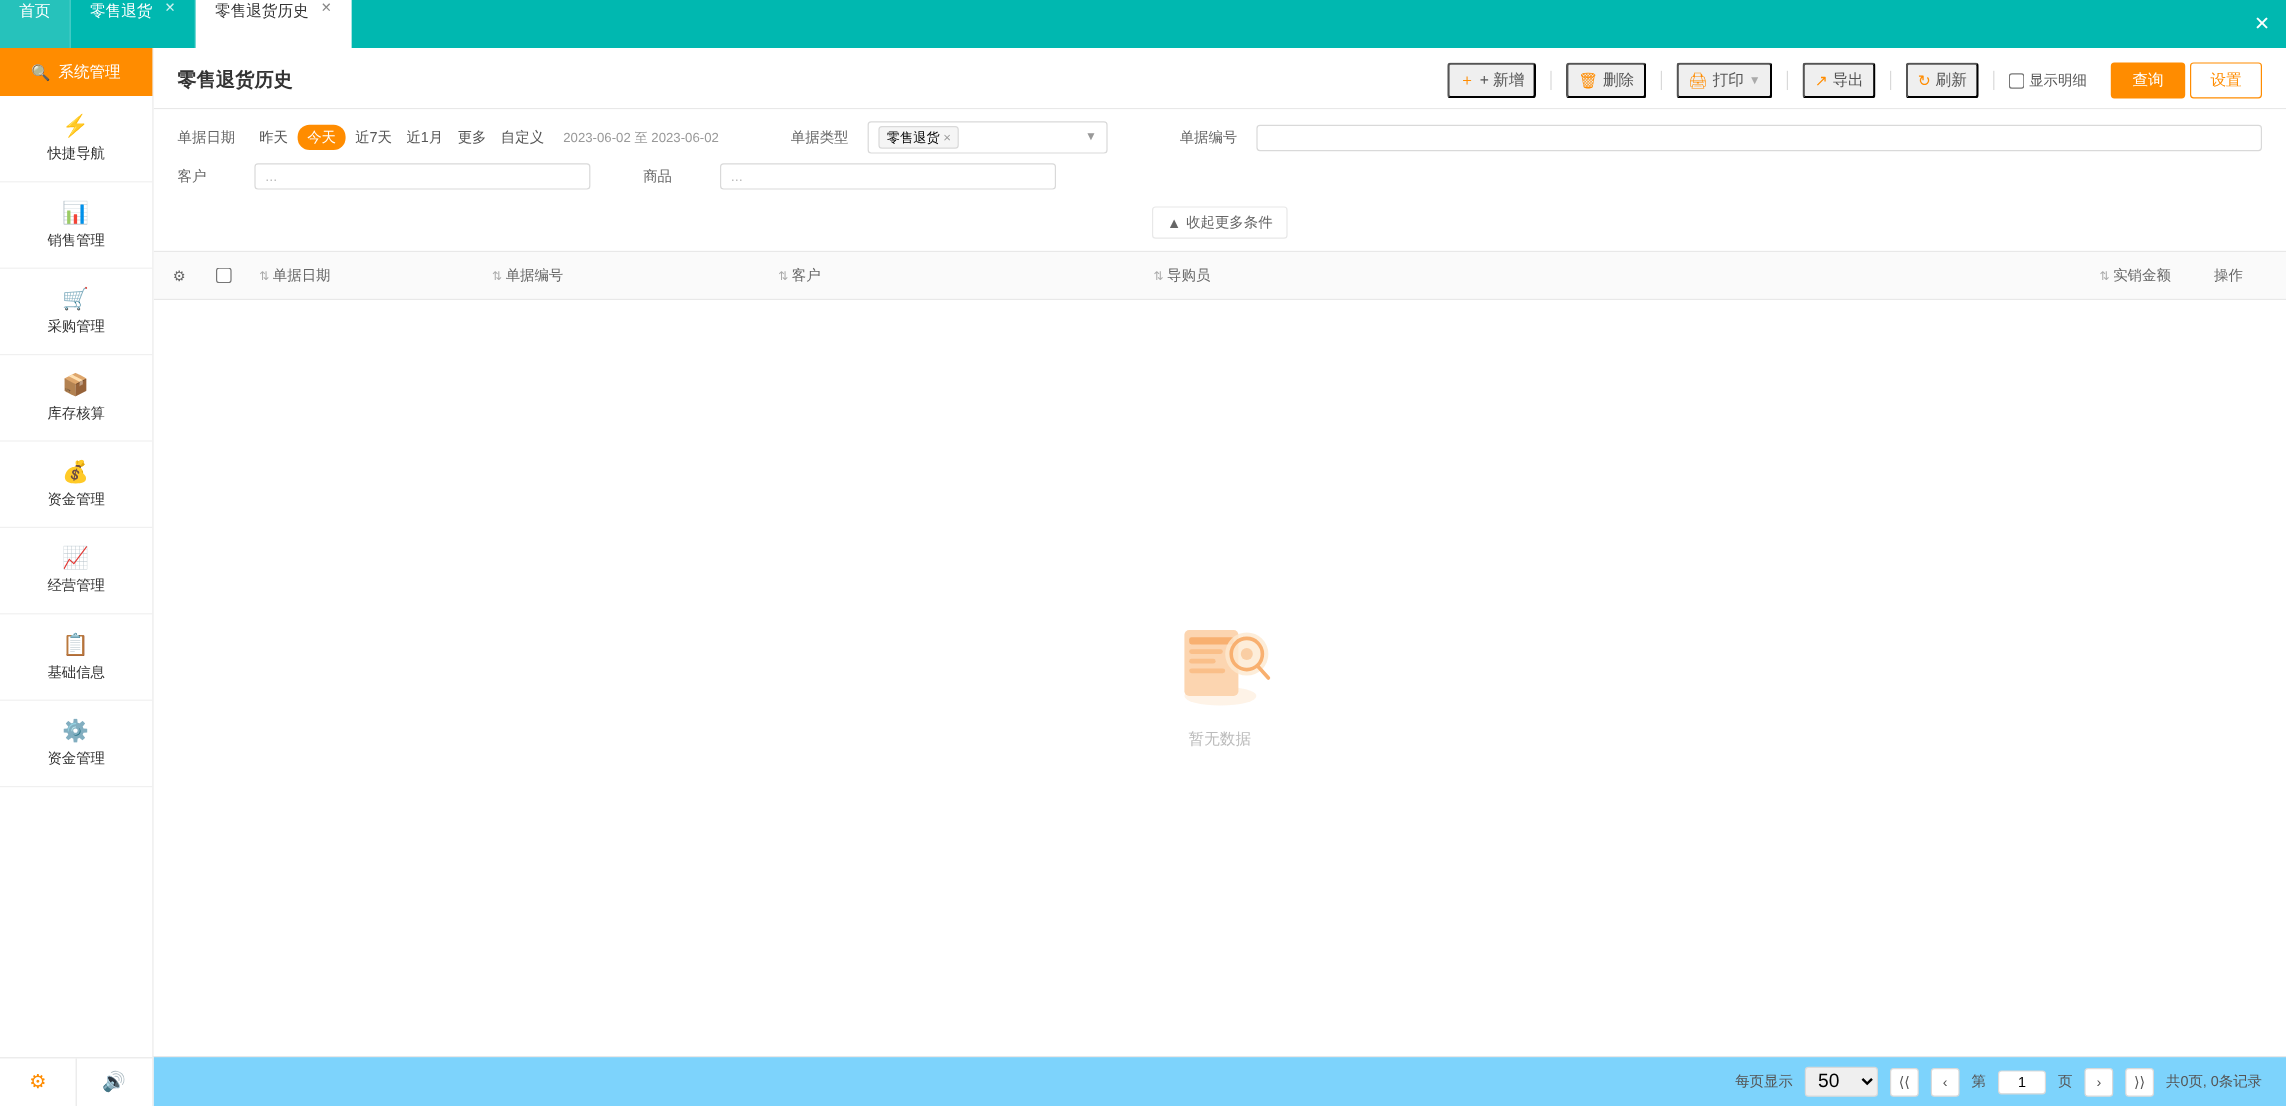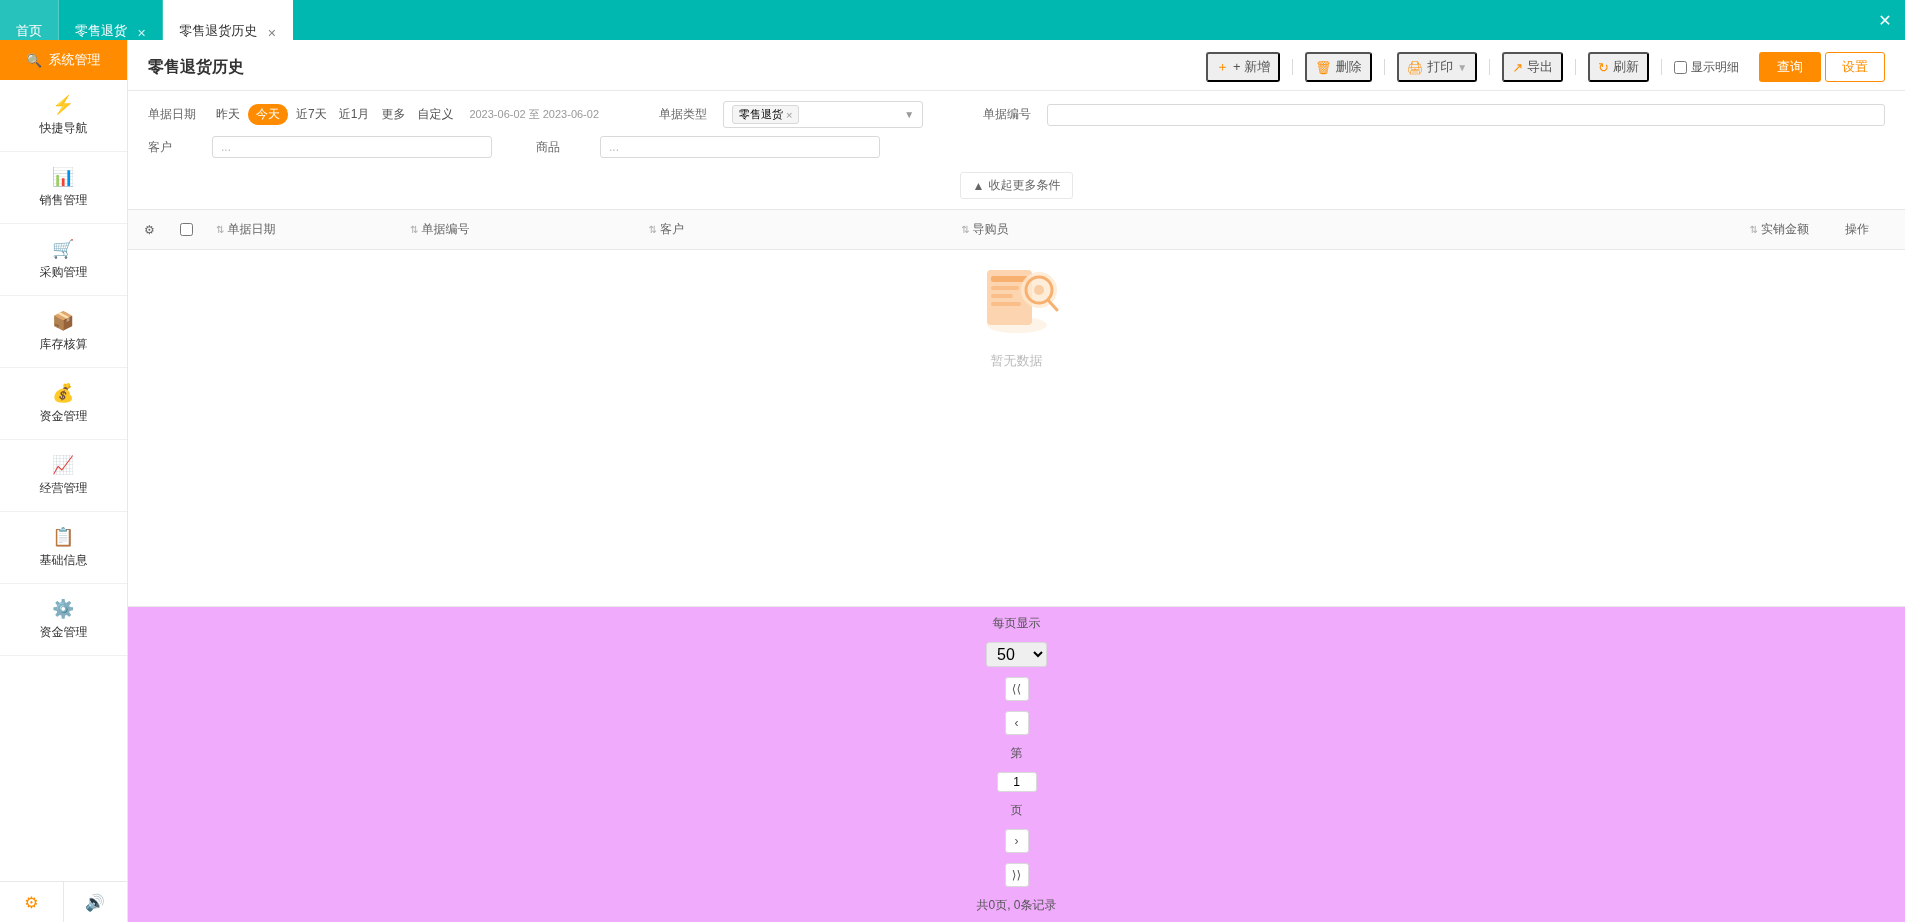--- a/index.html
+++ b/index.html
@@ -15,21 +15,21 @@
       flex-shrink: 0;
     }
     .topbar-tabs {
       display: flex;
       align-items: stretch;
       height: 100%;
       flex: 1;
     }
     .tab {
       display: flex;
-      align-items: flex-end;
+      align-items: flex-start;
       padding: 0 16px;
       font-size: 13px;
       color: #fff;
       cursor: pointer;
       gap: 6px;
       border-right: 1px solid rgba(255,255,255,0.2);
     }
     .tab.home {
       background: rgba(255,255,255,0.15);
     }
@@ -307,42 +307,42 @@
     .th.spacer-col { flex: 3; }
     .th.amount-col { flex: 1; text-align: right; justify-content: flex-end; }
     .th.action-col { width: 80px; text-align: center; justify-content: center; }
     .sort-icon { font-size: 10px; color: #aaa; }
 
     .empty-state {
       flex: 1;
       display: flex;
       flex-direction: column;
       align-items: center;
+      justify-content: center;
       gap: 12px;
       color: #bbb;
       font-size: 13px;
     }
     .empty-icon {
       width: 100px;
       height: 90px;
     }
 
     
     .pagination-bar {
-      background: #f0abfc;
+      background: #7dd3fc;
       border-top: 1px solid #e8e8e8;
       padding: 8px 20px;
       display: flex;
       align-items: center;
       justify-content: flex-end;
       gap: 10px;
       font-size: 12px;
       color: #555;
       flex-shrink: 0;
-      flex-direction: column;
     }
     .page-size-select {
       border: 1px solid #d9d9d9;
       border-radius: 3px;
       padding: 2px 6px;
       font-size: 16px;
       cursor: pointer;
     }
     .page-nav-btn {
       width: 24px;

